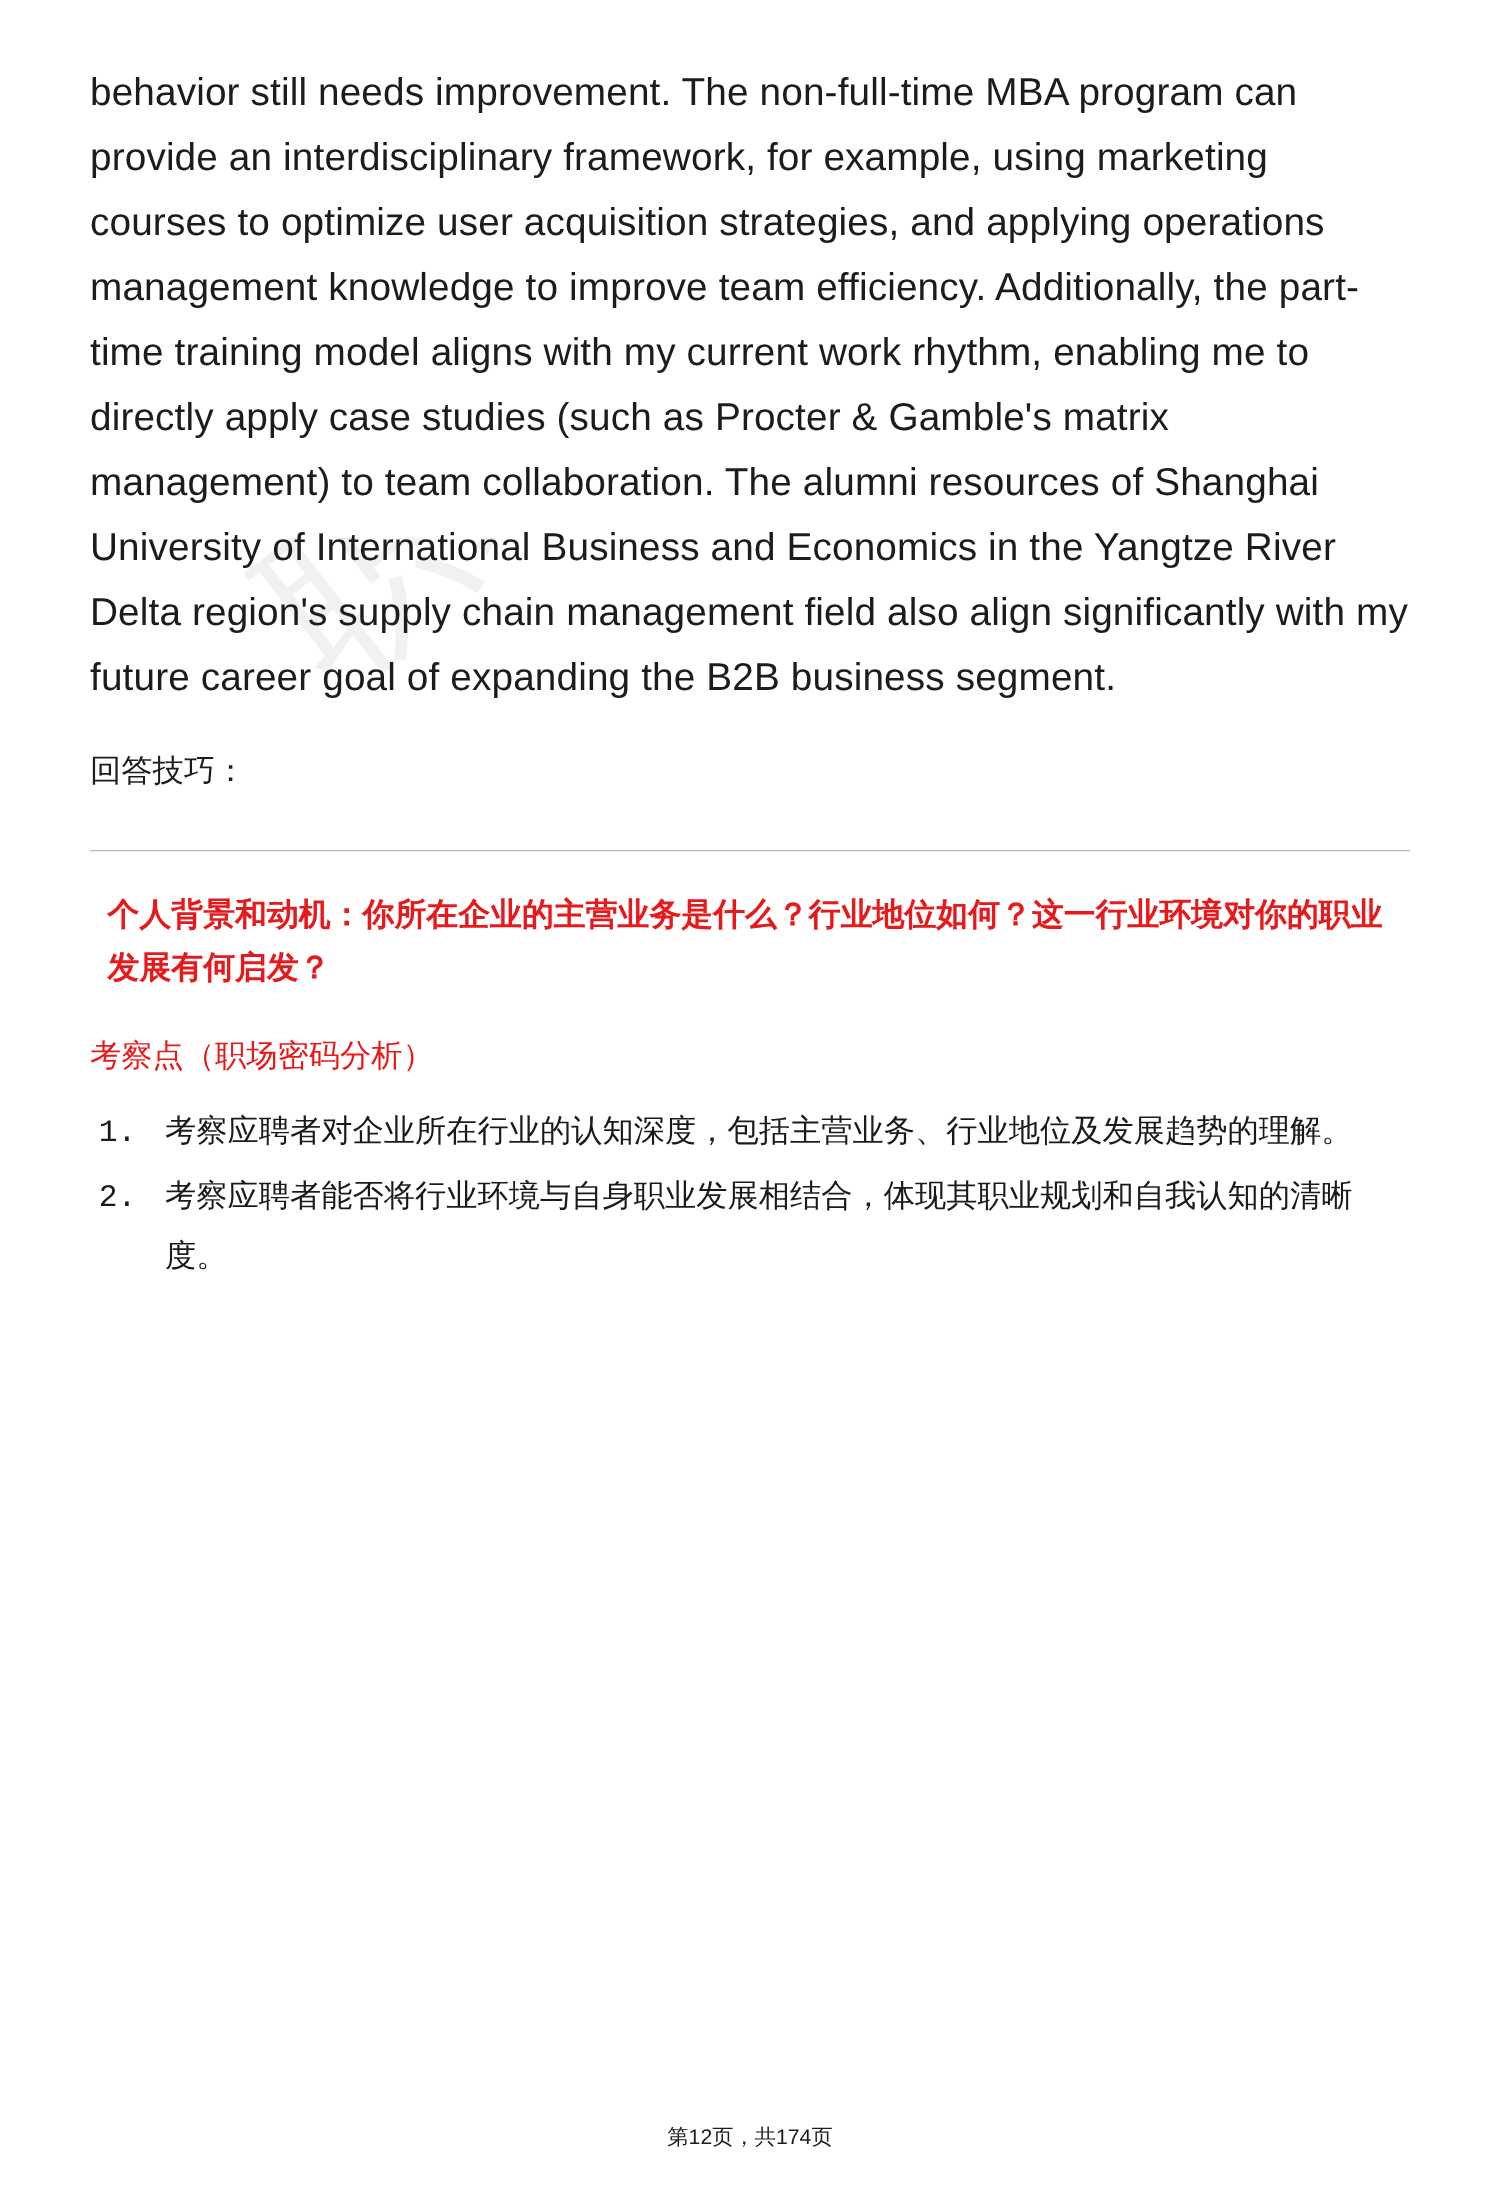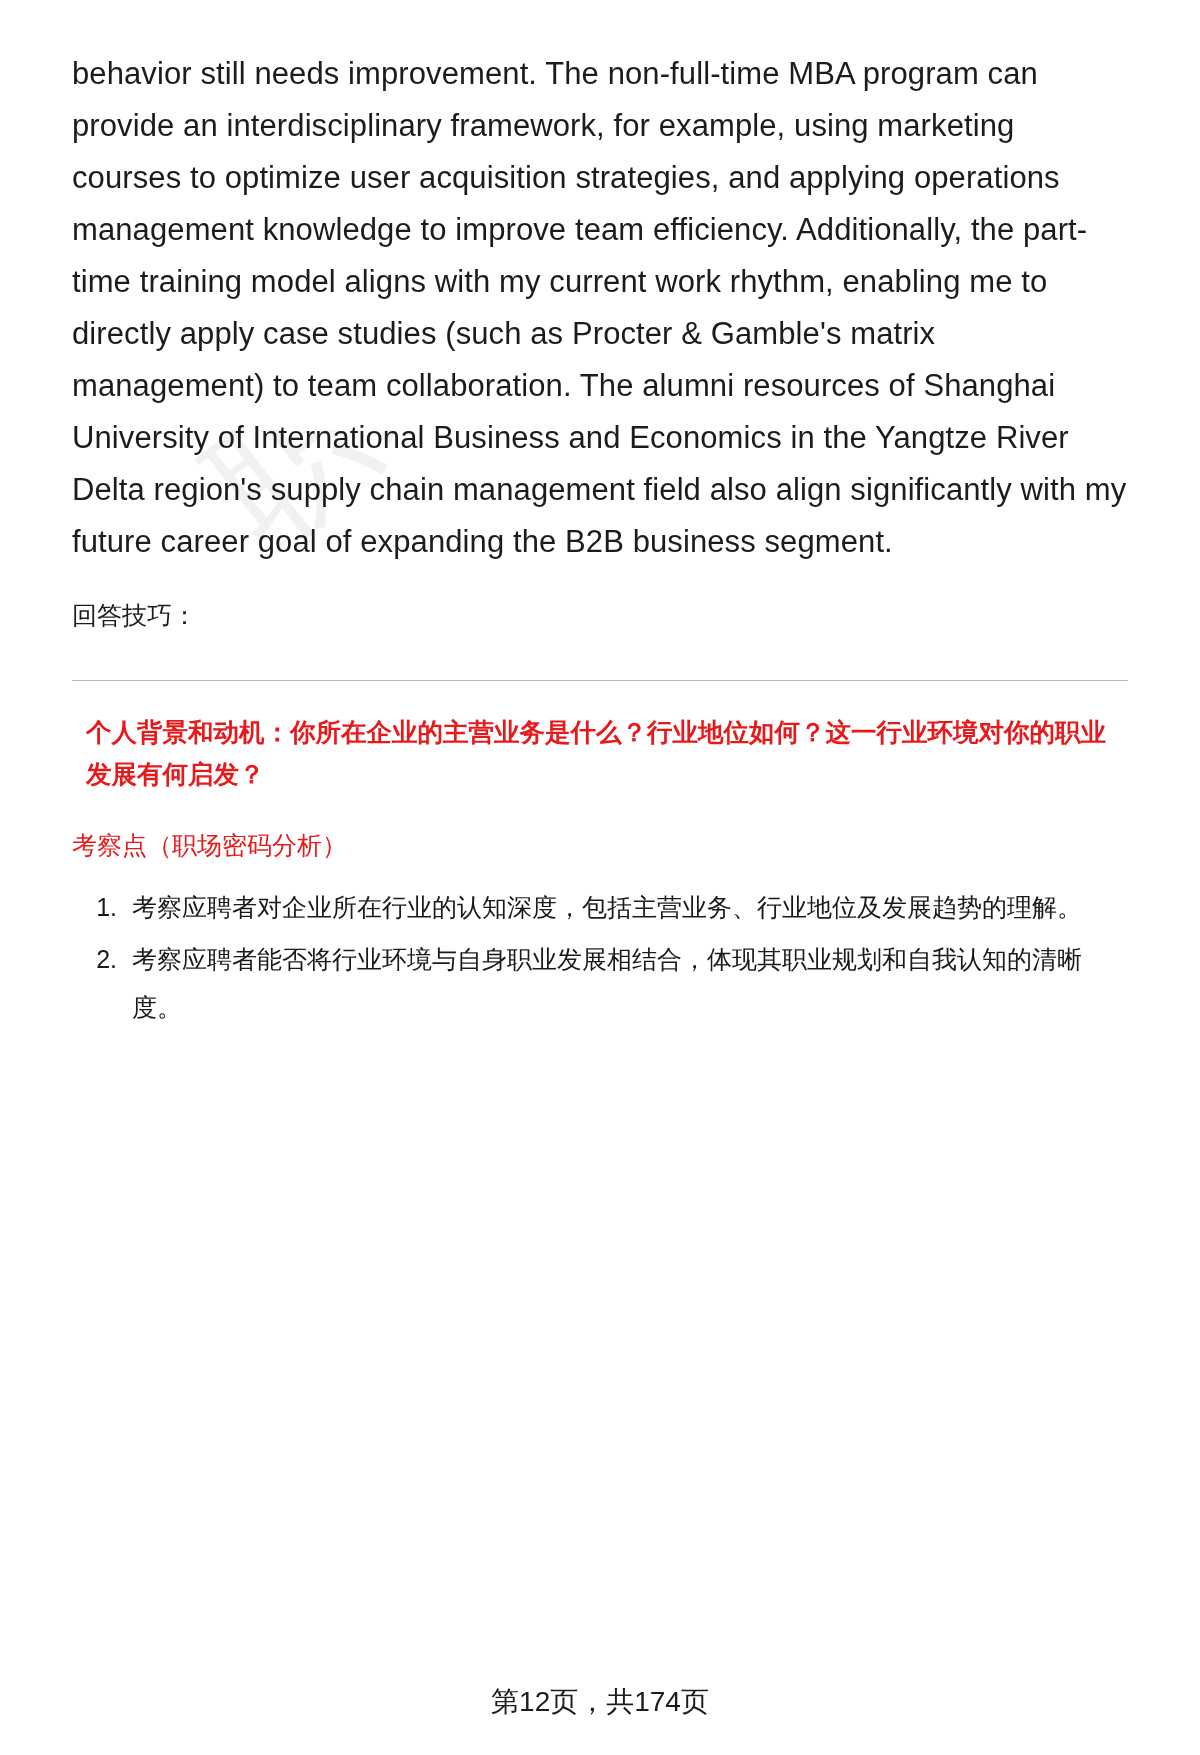--- a/index.html
+++ b/index.html
@@ -51,21 +51,21 @@
     z-index: 2;
   }
   p.en {
     font-size: 31px;
     line-height: 52px;
     margin: 0 0 26px 0;
     color: #1c1c1c;
     letter-spacing: 0.1px;
   }
   .zh {
-    font-family: Liberation Mono, monospace;
+    font-family: Liberation Serif, serif;
     font-size: 25px;
     line-height: 48px;
     color: #1c1c1c;
     margin: 0;
   }
   .tip-label {
     margin: 6px 0 2px 0;
   }
   .tip-body {
     margin: 0 0 20px 0;
@@ -88,32 +88,33 @@
     font-weight: normal;
     font-size: 25px;
     line-height: 40px;
     margin: 0 0 18px 0;
   }
   ol.points {
     margin: 0;
     padding-left: 52px;
     font-size: 25px;
     line-height: 48px;
+    font-family: Liberation Mono, monospace;
   }
   ol.points li {
     margin-bottom: 4px;
     padding-left: 8px;
   }
   .footer {
     position: absolute;
     left: 0;
     right: 0;
     bottom: 34px;
     text-align: center;
-    font-size: 28px;
+    font-size: 17px;
     color: #1c1c1c;
     z-index: 3;
   }
 </style>
 </head>
 <body>
 
 <div class="page">
 
   <div class="watermark">

